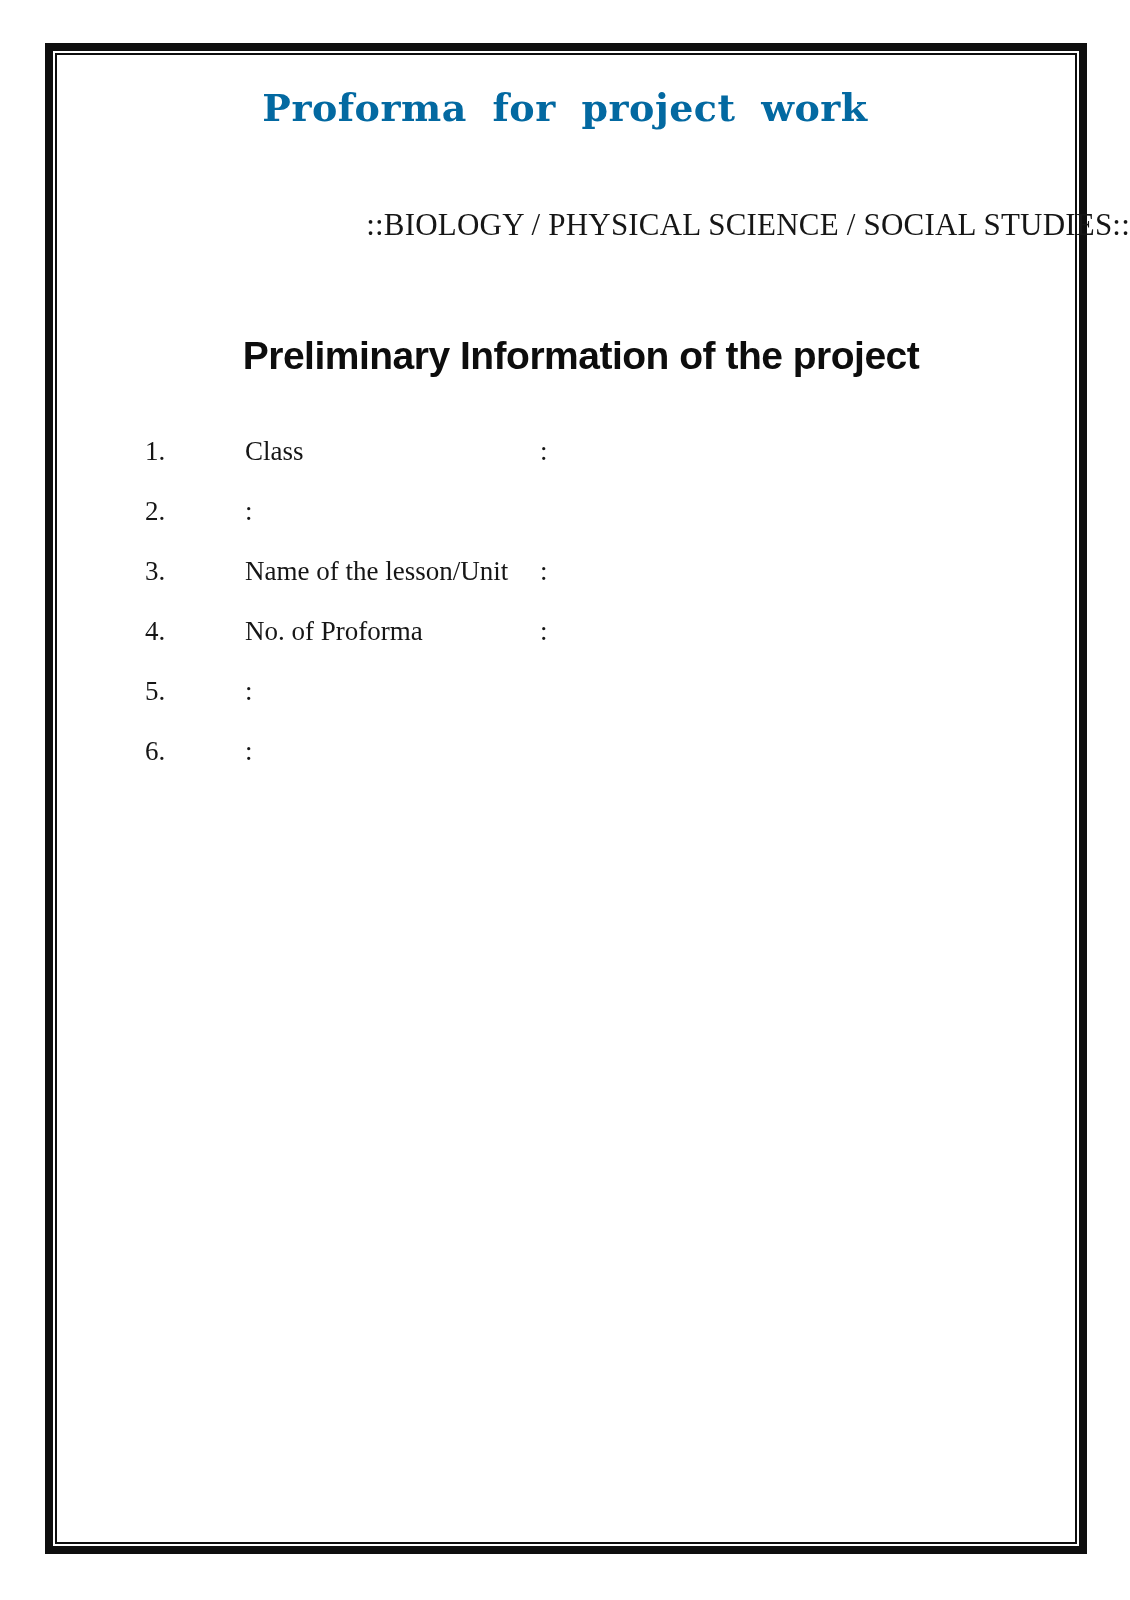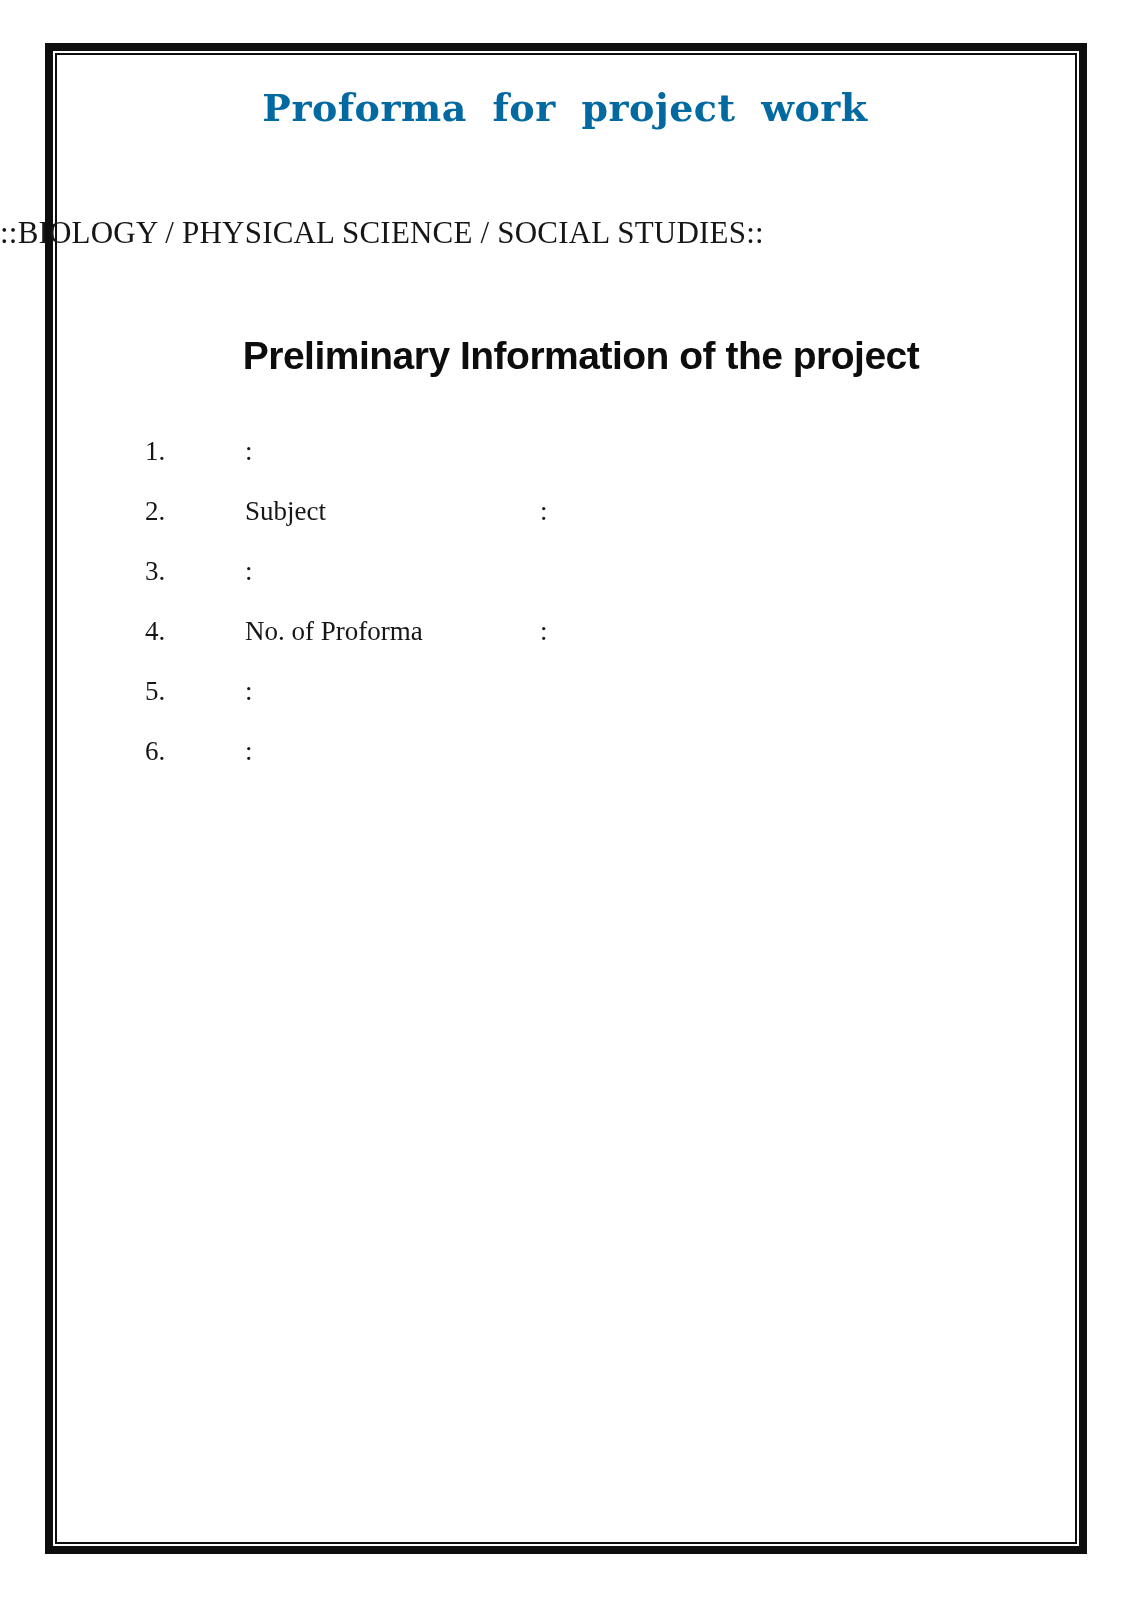--- a/index.html
+++ b/index.html
@@ -45,28 +45,27 @@
     line-height: 40px;
     letter-spacing: 0.5px;
     word-spacing: 12px;
     color: #0369a1;
   }
   .subjects-line {
     position: absolute;
     top: 206px;
     left: 0;
     width: 100%;
-    text-align: left;
+    text-align: right;
     font-family: "Liberation Serif", serif;
     font-weight: 400;
     font-size: 31px;
     line-height: 38px;
     letter-spacing: 0.2px;
     color: #161616;
-    margin-top: 8px;
   }
   .section-heading {
     position: absolute;
     top: 320px;
     left: 0;
     width: 100%;
     margin: 16px;
     text-align: center;
     font-family: "Liberation Sans", sans-serif;
     font-weight: 700;
@@ -109,31 +108,32 @@
   <h1 class="doc-title">Proforma for project work</h1>
 
   <div class="subjects-line">::BIOLOGY / PHYSICAL SCIENCE / SOCIAL STUDIES::</div>
 
   <h2 class="section-heading">Preliminary Information of the project</h2>
 
   <div class="fields-list">
 
     <div class="field-row">
       <span class="field-number">1.</span>
+      <span class="field-label">Class</span>
       <span class="field-colon">:</span>
     </div>
 
     <div class="field-row">
       <span class="field-number">2.</span>
-      <span class="field-label">Subject</span>
       <span class="field-colon">:</span>
     </div>
 
     <div class="field-row">
       <span class="field-number">3.</span>
+      <span class="field-label">Name of the lesson/Unit</span>
       <span class="field-colon">:</span>
     </div>
 
     <div class="field-row">
       <span class="field-number">4.</span>
       <span class="field-label">No. of Proforma</span>
       <span class="field-colon">:</span>
     </div>
 
     <div class="field-row">

